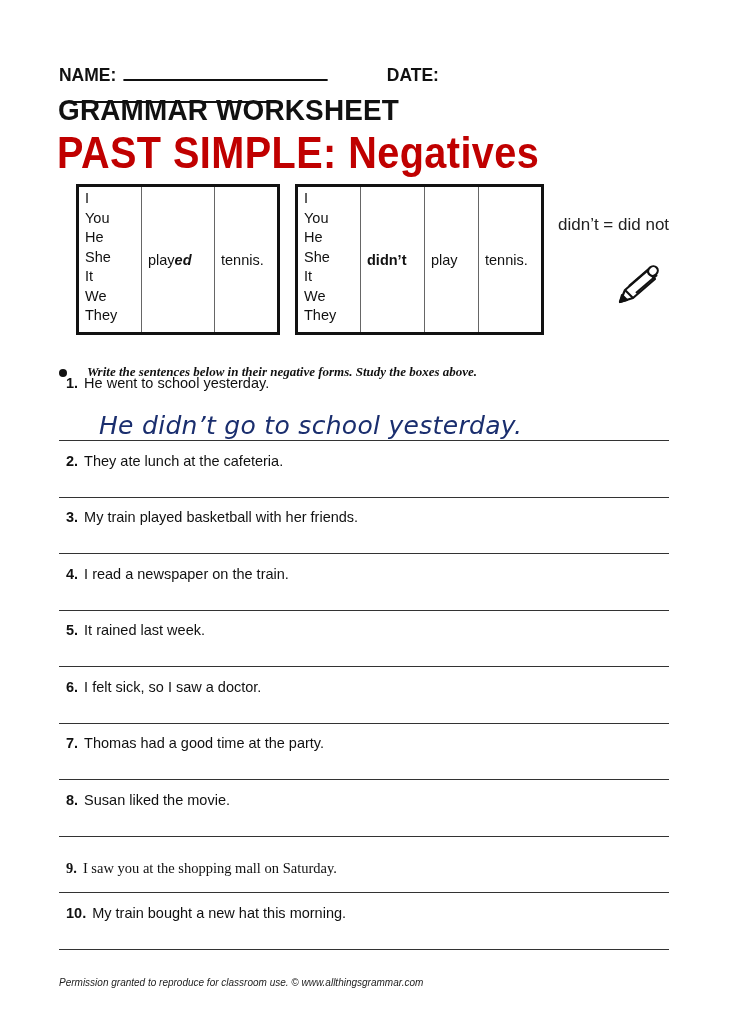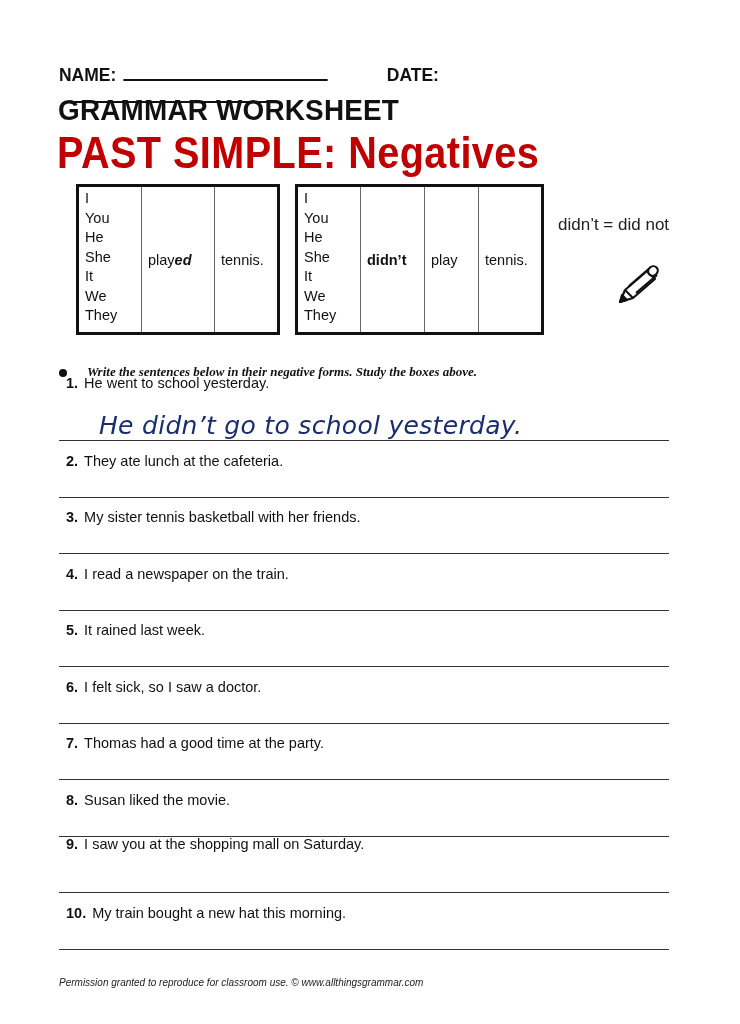--- a/index.html
+++ b/index.html
@@ -96,37 +96,37 @@
 
 <div class="abs instr"><span class="dot"></span><span>Write the sentences below in their negative forms.  Study the boxes above.</span></div>
 
 <div class="q" style="top:375px;"><span class="num">1.</span><span>He went to school yesterday.</span></div>
 <div class="answer">He didn’t go to school yesterday.</div>
 <div class="line" style="top:440px;"></div>
 
 <div class="q" style="top:453px;"><span class="num">2.</span><span>They ate lunch at the cafeteria.</span></div>
 <div class="line" style="top:497px;"></div>
 
-<div class="q" style="top:509px;"><span class="num">3.</span><span>My sister tennis basketball with her friends.</span></div>
+<div class="q" style="top:509px;"><span class="num">3.</span><span>My train played basketball with her friends.</span></div>
 <div class="line" style="top:553px;"></div>
 
 <div class="q" style="top:566px;"><span class="num">4.</span><span>I read a newspaper on the train.</span></div>
 <div class="line" style="top:610px;"></div>
 
 <div class="q" style="top:622px;"><span class="num">5.</span><span>It rained last week.</span></div>
 <div class="line" style="top:666px;"></div>
 
 <div class="q" style="top:679px;"><span class="num">6.</span><span>I felt sick, so I saw a doctor.</span></div>
 <div class="line" style="top:723px;"></div>
 
 <div class="q" style="top:735px;"><span class="num">7.</span><span>Thomas had a good time at the party.</span></div>
 <div class="line" style="top:779px;"></div>
 
 <div class="q" style="top:792px;"><span class="num">8.</span><span>Susan liked the movie.</span></div>
 <div class="line" style="top:836px;"></div>
 
-<div class="q" style="top:836px;"><span class="num">9.</span><span>I saw you at the shopping mall on Saturday.</span></div>
+<div class="q" style="top:860px;font-family:Liberation Serif, serif;"><span class="num">9.</span><span>I saw you at the shopping mall on Saturday.</span></div>
 <div class="line" style="top:892px;"></div>
 
 <div class="q" style="top:905px;"><span class="num">10.</span><span>My train bought a new hat this morning.</span></div>
 <div class="line" style="top:949px;"></div>
 
 <div class="abs footer">Permission granted to reproduce for classroom use.  © www.allthingsgrammar.com</div>
 
 </body></html>

